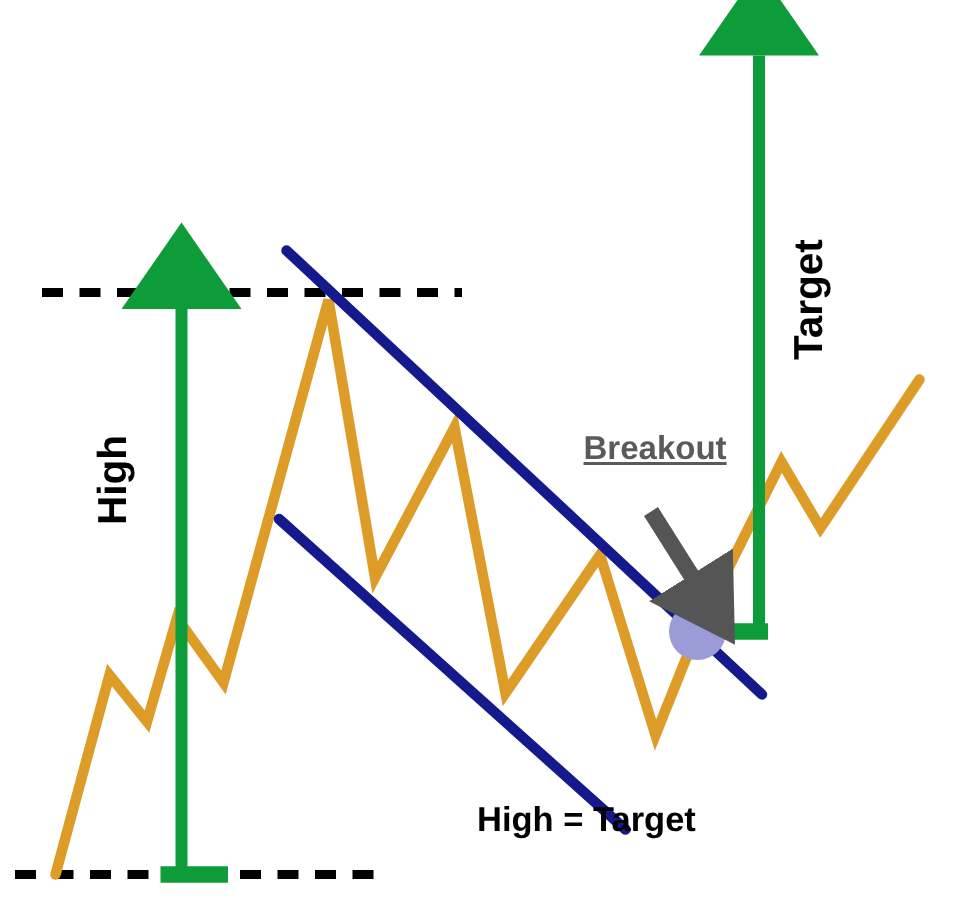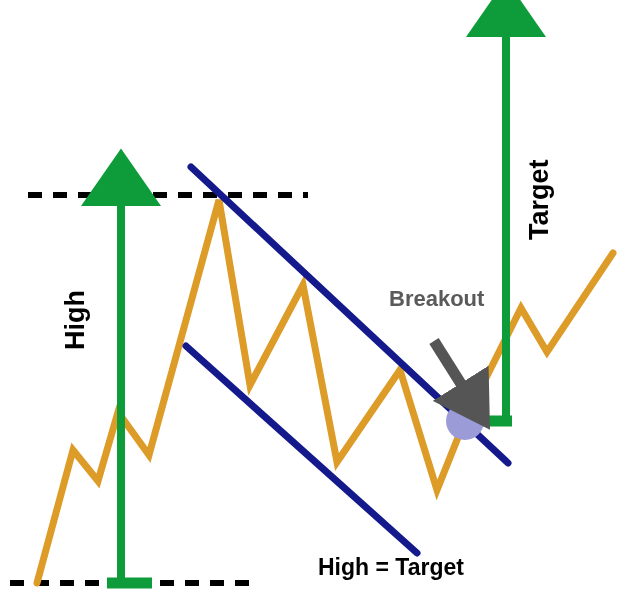--- a/index.html
+++ b/index.html
@@ -2,21 +2,21 @@
 <html><head>
 <meta charset="utf-8">
 <style>
   html,body{margin:0;padding:0;background:#ffffff;}
   body{width:641px;height:608px;font-family:"Liberation Sans",sans-serif;overflow:hidden;}
   #stage{position:relative;width:641px;height:608px;background:#ffffff;}
   #chart-svg{position:absolute;left:0;top:0;width:641px;height:608px;display:block;}
   .lbl{position:absolute;font-family:"Liberation Sans",sans-serif;font-weight:bold;color:#000000;white-space:nowrap;}
   #label-high{left:60px;top:350px;font-size:27px;transform:rotate(-90deg);transform-origin:left top;}
   #label-target{left:524px;top:240px;font-size:27px;transform:rotate(-90deg);transform-origin:left top;}
-  #label-breakout{left:389px;top:286px;font-size:22px;color:#5a5a5a;font-weight:bold;}
+  #label-breakout{left:389px;top:286px;font-size:22px;color:#5a5a5a;font-weight:bold;text-decoration:underline;}
   #label-high-target{left:318px;top:562px;font-size:23px;}
 </style>
 </head>
 <body>
 
 <div id="stage">
 
   <svg id="chart-svg" viewBox="0 0 641 608">
     <defs>
       <marker id="m-up-high" markerWidth="10" markerHeight="10" refX="0" refY="5" orient="auto" markerUnits="strokeWidth">
@@ -51,15 +51,15 @@
 
     <line x1="434" y1="341" x2="463" y2="387" stroke="#555555" stroke-width="11" marker-end="url(#m-breakout)"></line>
   </svg>
 
   <div class="lbl" id="label-high">High</div>
 
   <div class="lbl" id="label-target">Target</div>
 
   <div class="lbl" id="label-breakout" style="left: 389px; top: 286px; color: rgb(90, 90, 90);">Breakout</div>
 
-  <div class="lbl" id="label-high-target" style="left: 318px; top: 554px; text-align: center;">High = Target</div>
+  <div class="lbl" id="label-high-target" style="left: 318px; top: 533px; text-align: center;">High = Target</div>
 
 </div>
 
 </body></html>

